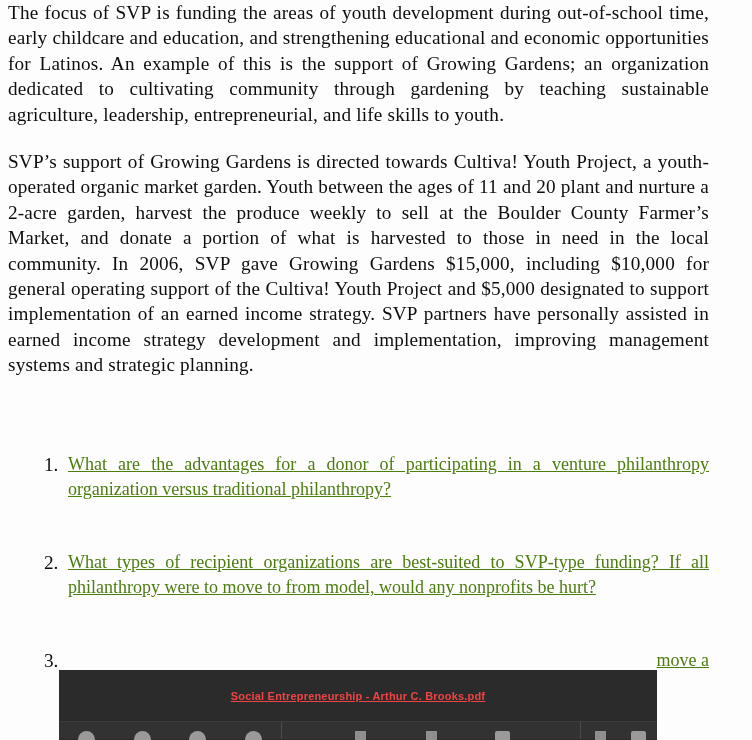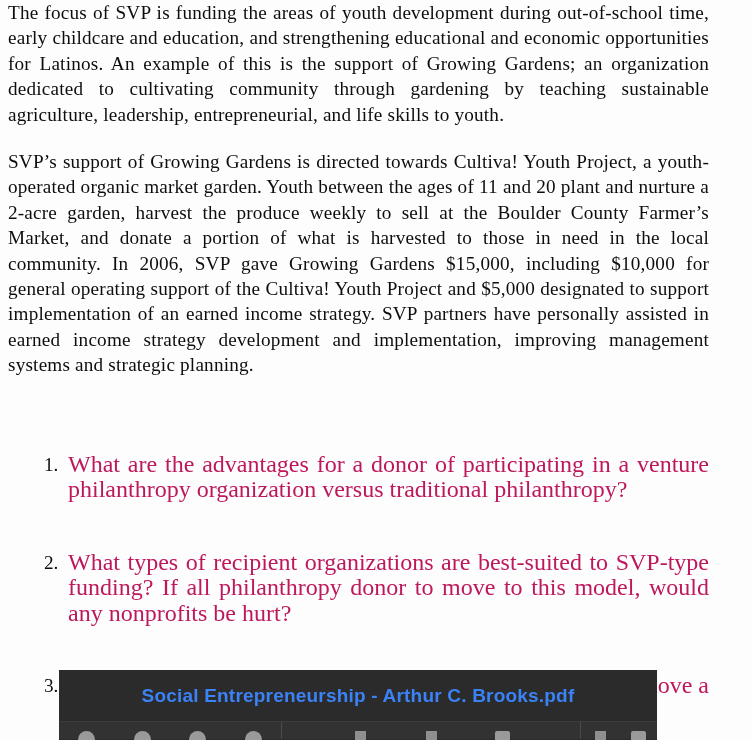--- a/index.html
+++ b/index.html
@@ -60,25 +60,26 @@
   .qmarker {
     flex: 0 0 auto;
     width: 24px;
     font-size: 19.2px;
     line-height: 25.4px;
     color: #0d0d0d;
     text-align: left;
   }
   .qtext {
     flex: 1 1 auto;
-    font-size: 24px;
+    font-size: 18px;
     line-height: 25.4px;
-    color: #be185d;
+    color: #4d7c0f;
     text-align: justify;
     text-justify: inter-word;
+    text-decoration: underline;
   }
 
   
   #overlay {
     position: absolute;
     left: 59px;
     top: 670px;
     width: 598px;
     height: 70px;
     background: #2b2b2b;
@@ -88,25 +89,26 @@
   }
   .overlay-titlebar {
     height: 52px;
     display: flex;
     align-items: center;
     justify-content: center;
     border-bottom: 1px solid #3c3c3c;
     box-sizing: border-box;
   }
   .overlay-title {
-    font-size: 19px;
+    font-size: 11px;
     font-weight: bold;
-    color: #3b82f6;
+    color: #ef4444;
     letter-spacing: 0.2px;
     white-space: nowrap;
+    text-decoration: underline;
   }
   .overlay-toolbar {
     height: 17px;
     display: flex;
     align-items: flex-start;
     background: #323232;
     box-sizing: border-box;
   }
   .tb-group {
     display: flex;
@@ -167,21 +169,21 @@
     <p class="para">SVP’s support of Growing Gardens is directed towards Cultiva! Youth Project, a youth-operated organic market garden. Youth between the ages of 11 and 20 plant and nurture a 2-acre garden, harvest the produce weekly to sell at the Boulder County Farmer’s Market, and donate a portion of what is harvested to those in need in the local community. In 2006, SVP gave Growing Gardens $15,000, including $10,000 for general operating support of the Cultiva! Youth Project and $5,000 designated to support implementation of an earned income strategy. SVP partners have personally assisted in earned income strategy development and implementation, improving management systems and strategic planning.</p>
   </div>
 
   <ol class="qlist">
     <li class="qitem">
       <span class="qmarker">1.</span>
       <span class="qtext">What are the advantages for a donor of participating in a venture philanthropy organization versus traditional philanthropy?</span>
     </li>
     <li class="qitem">
       <span class="qmarker">2.</span>
-      <span class="qtext">What types of recipient organizations are best-suited to SVP-type funding? If all philanthropy donor to move to this model, would any nonprofits be hurt?</span>
+      <span class="qtext">What types of recipient organizations are best-suited to SVP-type funding? If all philanthropy were to move to from model, would any nonprofits be hurt?</span>
     </li>
     <li class="qitem">
       <span class="qmarker">3.</span>
       <span class="qtext" style="text-align:right;">move a</span>
     </li>
   </ol>
 
   <div id="overlay">
     <div class="overlay-titlebar">
       <span class="overlay-title">Social Entrepreneurship - Arthur C. Brooks.pdf</span>

